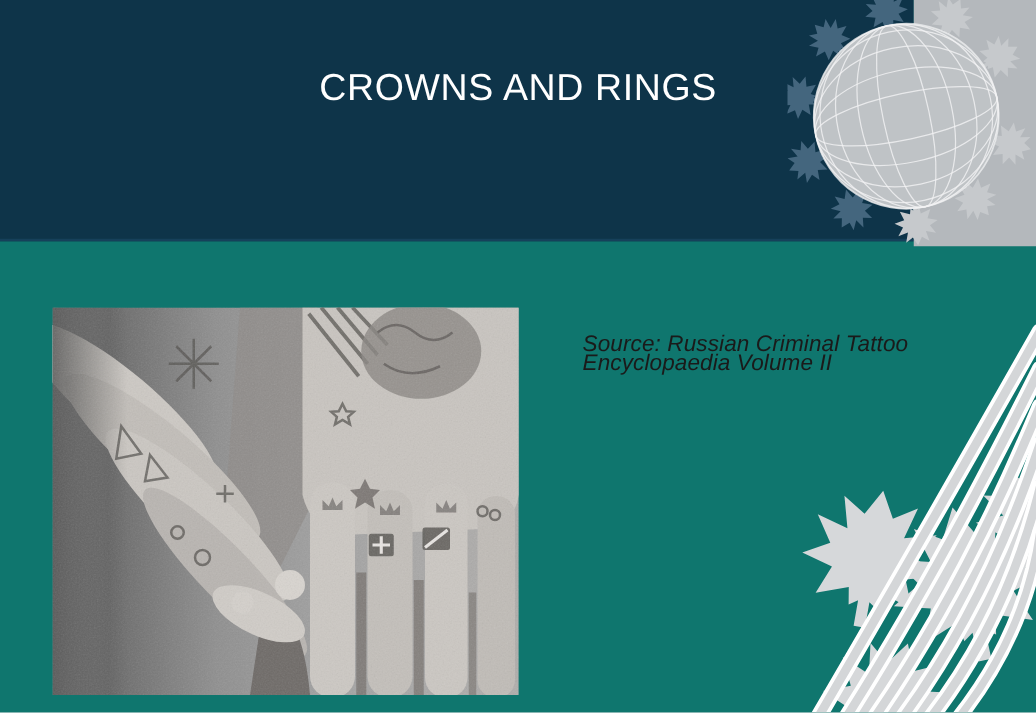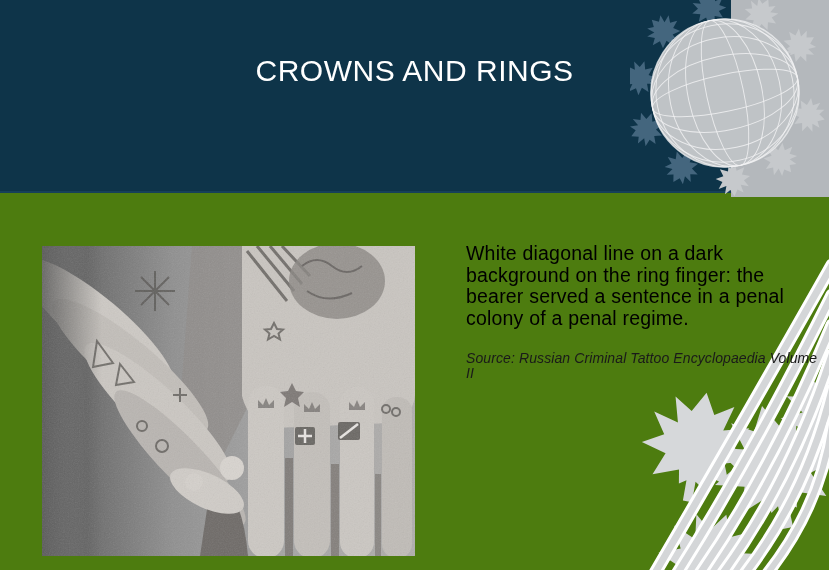--- a/index.html
+++ b/index.html
@@ -1,17 +1,17 @@
 <!DOCTYPE html>
 <html><head>
 <meta charset="utf-8">
 <style>
   html,body{margin:0;padding:0;background:#e9e9e9;}
   .slide{
-    position:relative;width:829px;height:570px;background:#4d7c0f;
+    position:relative;width:829px;height:570px;background:#0f766e;
     overflow:hidden;font-family:"Liberation Sans",sans-serif;
     margin:0 auto;
   }
   
   .banner{
     position:absolute;left:0;top:0;width:731px;height:191px;
     background:#0e3449;border-bottom:2px solid #16405a;
   }
   .accent-col{
     position:absolute;left:731px;top:0;width:98px;height:197px;
@@ -27,21 +27,21 @@
   .swoosh-wrap{position:absolute;left:540px;top:240px;width:289px;height:330px;z-index:0;}
   
   .photo{position:absolute;left:42px;top:246px;width:373px;height:310px;z-index:2;}
   
   .copy{
     position:absolute;left:466px;top:243px;width:352px;z-index:4;color:#000000;
     font-size:19.5px;line-height:21.5px;letter-spacing:.2px;
   }
   .copy p{margin:0 0 22px 0;}
   .source{
-    margin-top:9px;font-size:14px;font-style:italic;color:#1a1a1a;
+    margin-top:25px;font-size:18px;font-style:italic;color:#1a1a1a;
     letter-spacing:.1px;line-height:15px;
   }
 </style>
 </head>
 <body>
 
 <div class="slide">
 
   <div class="banner"></div>
   <div class="accent-col"></div>
@@ -178,17 +178,16 @@
         <path d="M263,183 V197 M256,190 H270" stroke="#e8e5e2" stroke-width="2.5"></path>
       </g>
       <rect width="60" height="310" fill="url(#leftShade)"></rect>
       <rect width="373" height="310" filter="url(#grain)" opacity="0.16"></rect>
     </svg>
   </div>
 
   <div class="slide-title">CROWNS AND RINGS</div>
 
   <div class="copy">
-    <p>White diagonal line on a dark background on the ring finger: the bearer served a sentence in a penal colony of a penal regime.</p>
     <div class="source">Source: Russian Criminal Tattoo Encyclopaedia Volume II</div>
   </div>
 
 </div>
 
 </body></html>

